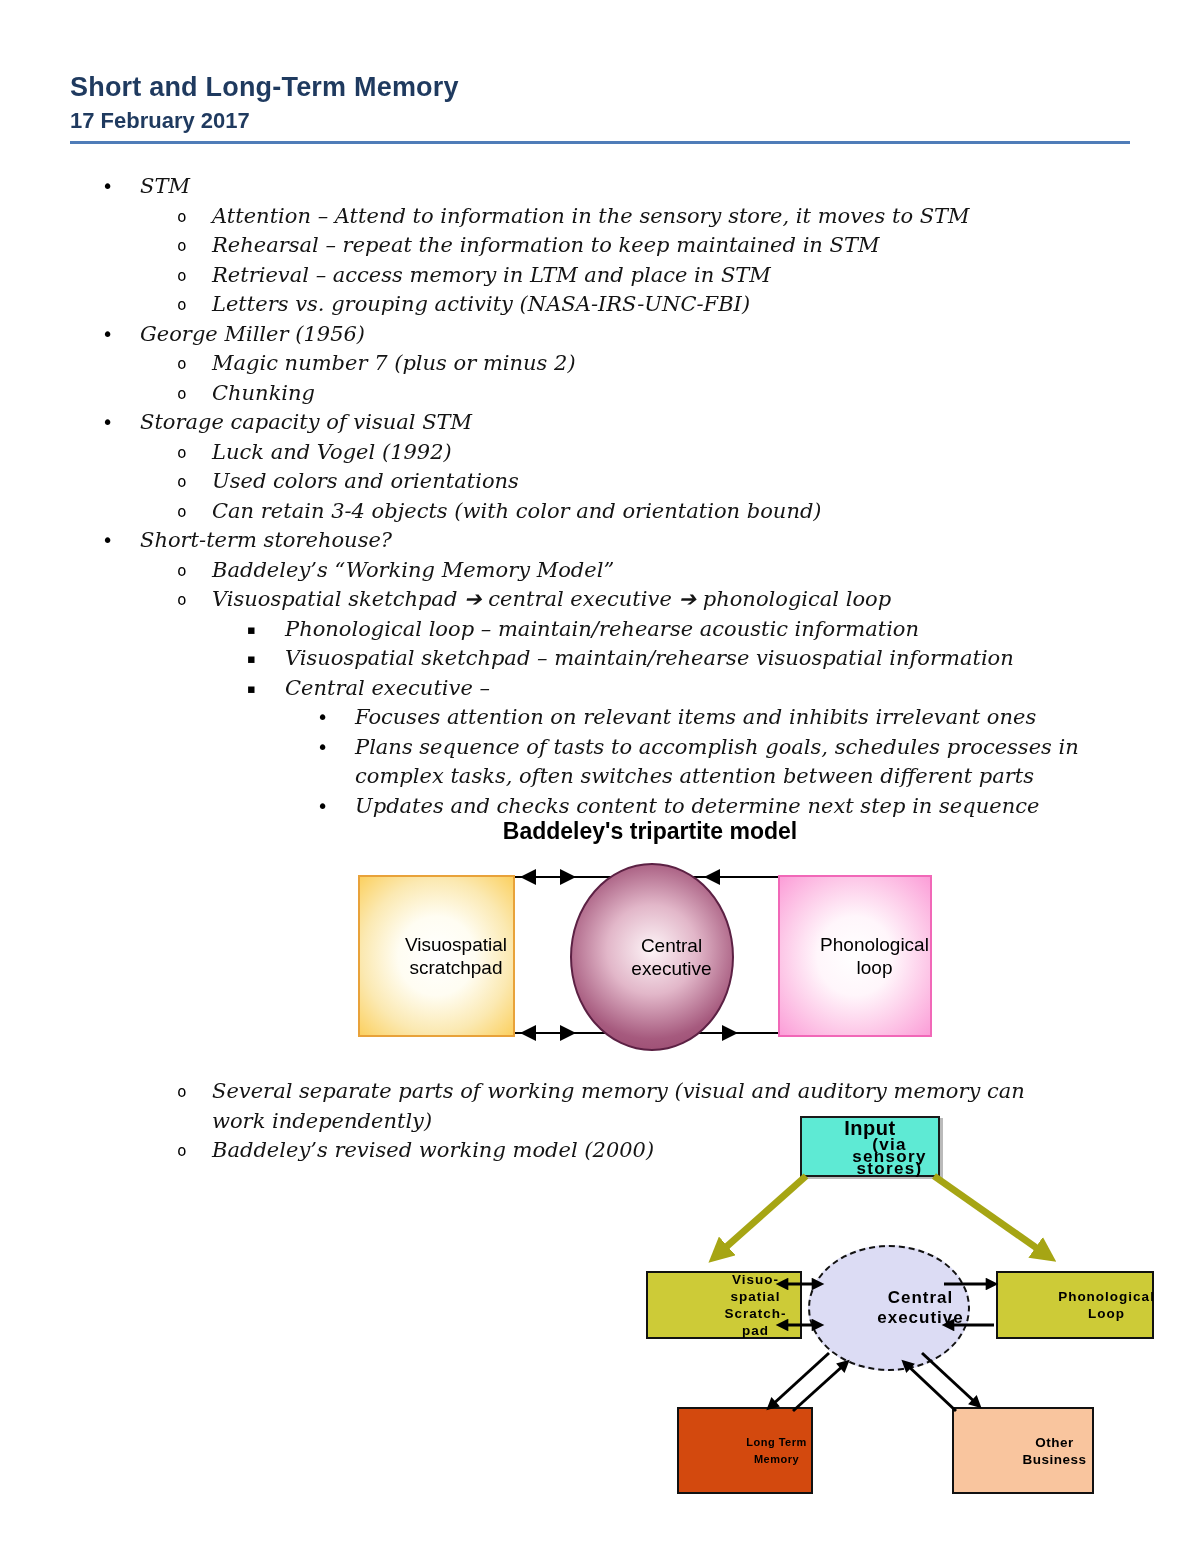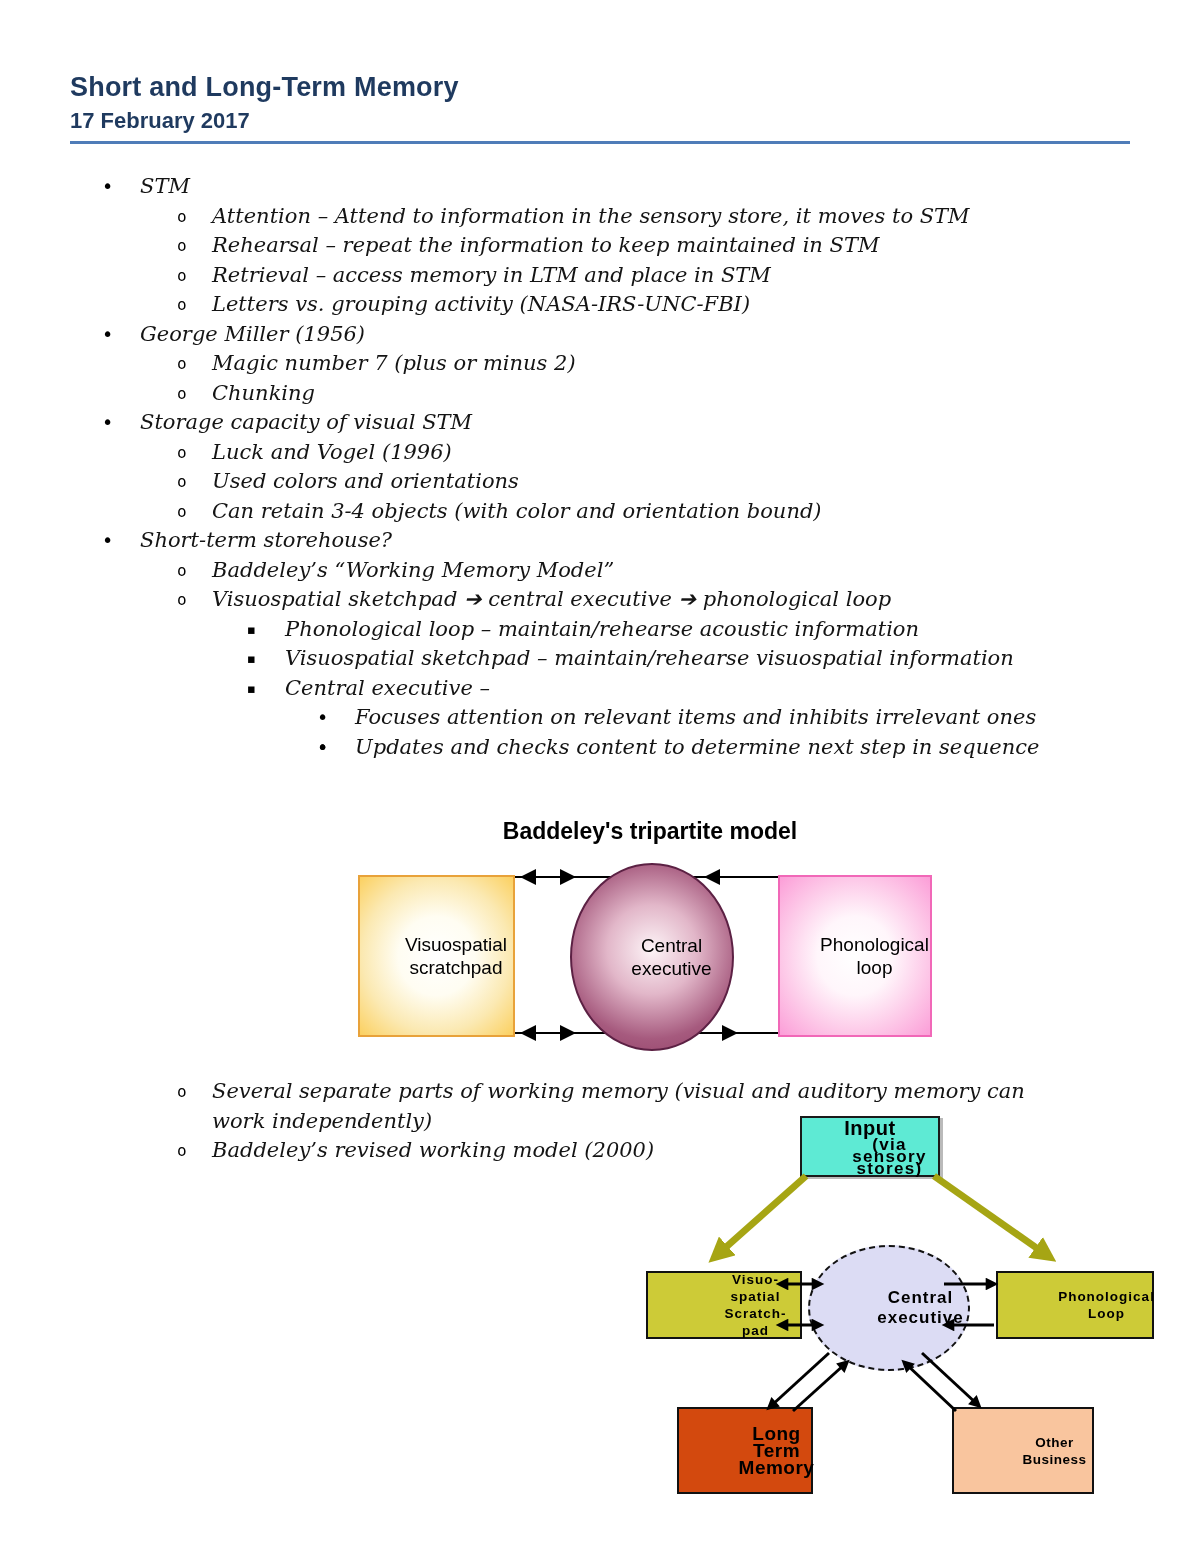--- a/index.html
+++ b/index.html
@@ -47,21 +47,21 @@
   
   .d2-label{font-weight:bold;color:#000;letter-spacing:1px;padding-left:24px;}
   #d2-input{left:800px;top:1116px;width:136px;height:57px;background:#5eead4;border:2px solid #1a1a1a;
             flex-direction:column;box-shadow:3px 2px 0 rgba(130,130,130,.55);}
   .input-title{font-size:20px;font-weight:bold;line-height:21px;letter-spacing:.5px;color:#000;}
   .input-sub{font-size:17px;font-weight:bold;line-height:12px;letter-spacing:1.3px;color:#000;}
   #d2-vs{left:646px;top:1271px;width:128px;height:64px;background:#cdcb37;border:2px solid #111;font-size:13.5px;line-height:17px;}
   #d2-pl{left:996px;top:1271px;width:130px;height:64px;background:#cdcb37;border:2px solid #111;font-size:13.5px;line-height:17px;}
   #d2-ce{left:808px;top:1245px;width:134px;height:122px;border-radius:50%;background:#dcdcf4;
          border:2px dashed #111;font-size:17px;line-height:20px;}
-  #d2-ltm{left:677px;top:1407px;width:108px;height:83px;background:#d3490e;border:2px solid #111;font-size:19px;line-height:17px;letter-spacing:.5px;}
+  #d2-ltm{left:677px;top:1407px;width:108px;height:83px;background:#d3490e;border:2px solid #111;font-size:11px;line-height:17px;letter-spacing:.5px;}
   #d2-ob{left:952px;top:1407px;width:114px;height:83px;background:#f9c59e;border:2px solid #111;font-size:13.5px;line-height:17px;letter-spacing:.5px;}
   #svg2{position:absolute;left:600px;top:1100px;z-index:3;pointer-events:none;}
 </style>
 </head>
 <body>
 
 <div class="page">
 
   <div class="h-title">Short and Long-Term Memory</div>
   <div class="h-date">17 February 2017</div>
@@ -99,21 +99,21 @@
     <div class="li l2">
         <span class="mk">o</span>
         <span class="tx">Chunking</span>
       </div>
     <div class="li l1">
         <span class="mk">•</span>
         <span class="tx">Storage capacity of visual STM</span>
       </div>
     <div class="li l2">
         <span class="mk">o</span>
-        <span class="tx">Luck and Vogel (1996)</span>
+        <span class="tx">Luck and Vogel (1992)</span>
       </div>
     <div class="li l2">
         <span class="mk">o</span>
         <span class="tx">Used colors and orientations</span>
       </div>
     <div class="li l2">
         <span class="mk">o</span>
         <span class="tx">Can retain 3-4 objects (with color and orientation bound)</span>
       </div>
     <div class="li l1">
@@ -139,20 +139,21 @@
     <div class="li l3">
         <span class="mk">▪</span>
         <span class="tx">Central executive –</span>
       </div>
     <div class="li l4">
         <span class="mk">•</span>
         <span class="tx">Focuses attention on relevant items and inhibits irrelevant ones</span>
       </div>
     <div class="li l4">
         <span class="mk">•</span>
+        <span class="tx">Plans sequence of tasts to accomplish goals, schedules processes in complex tasks, often switches attention between different parts</span>
       </div>
     <div class="li l4">
         <span class="mk">•</span>
         <span class="tx">Updates and checks content to determine next step in sequence</span>
       </div>
   </div>
 
   <div class="d1-title">Baddeley's tripartite model</div>
 
   <svg id="svg1" width="600" height="200">

